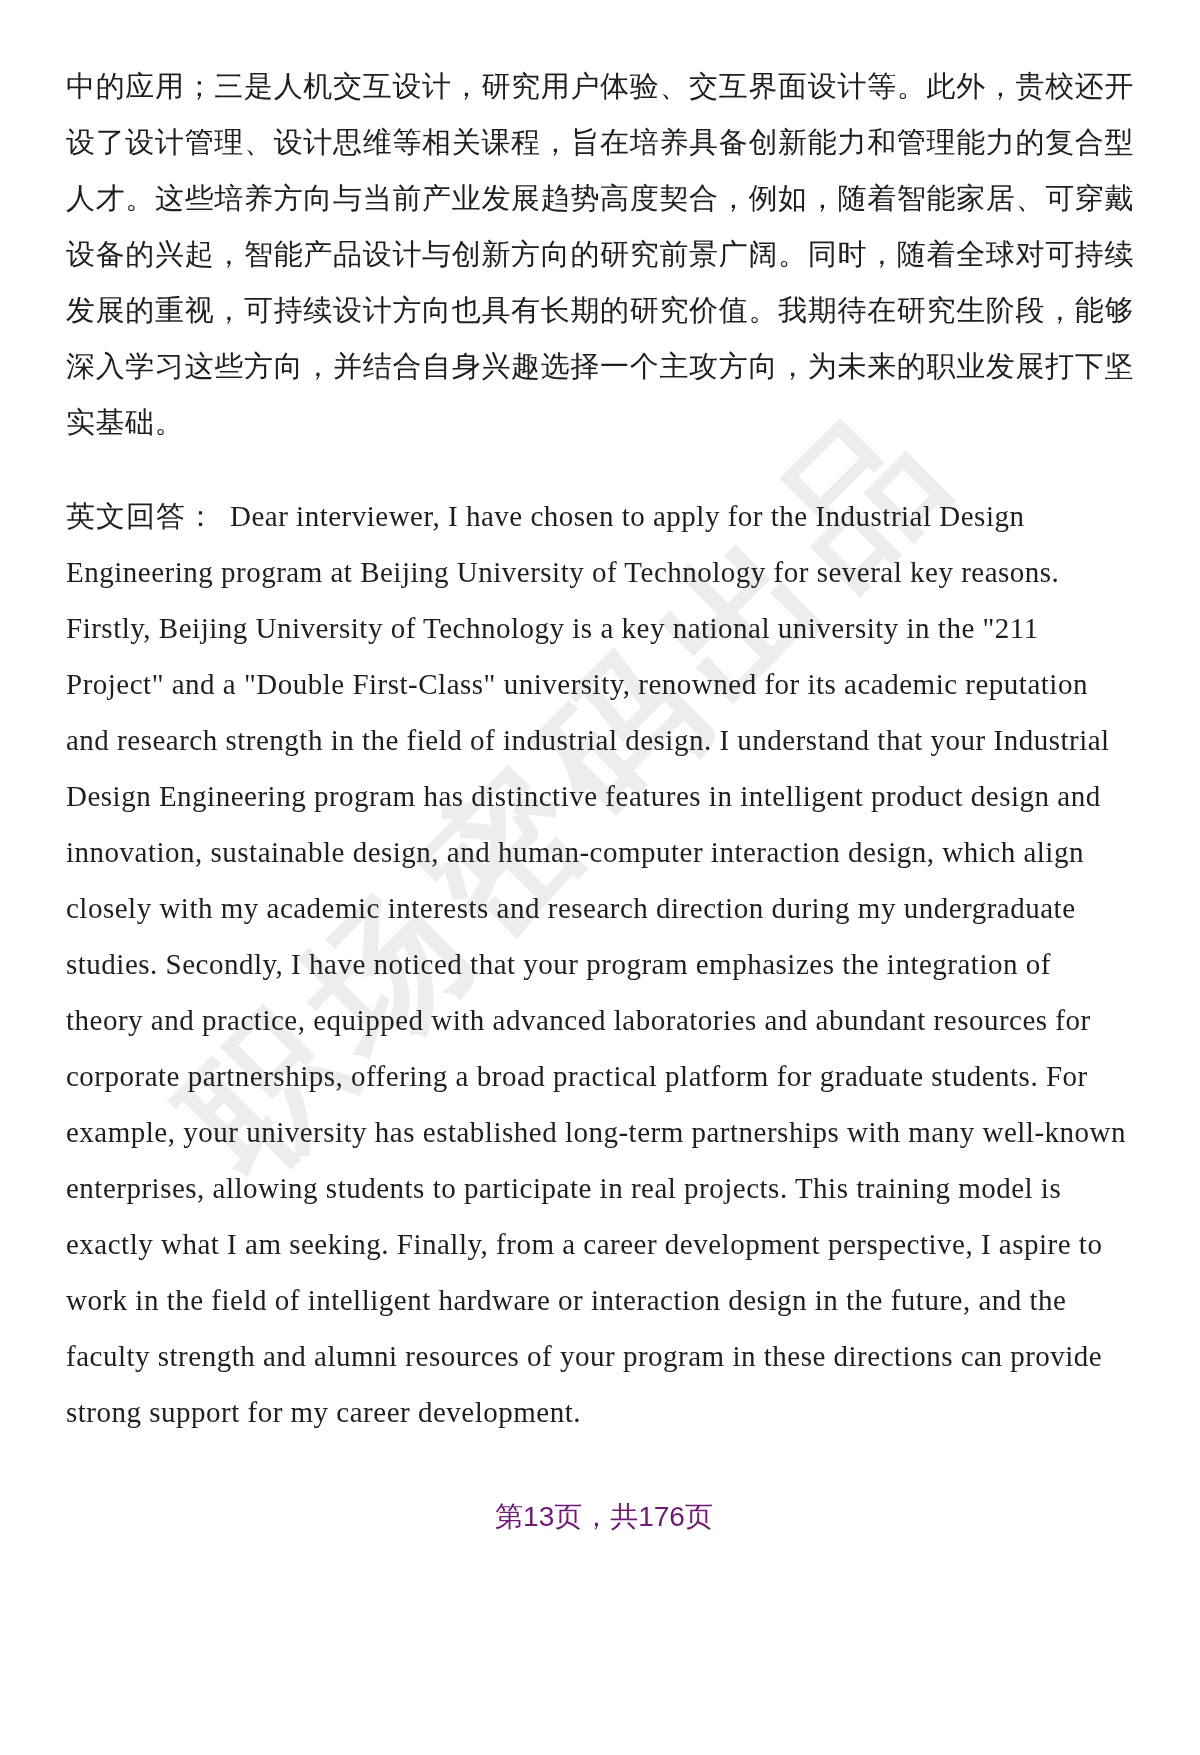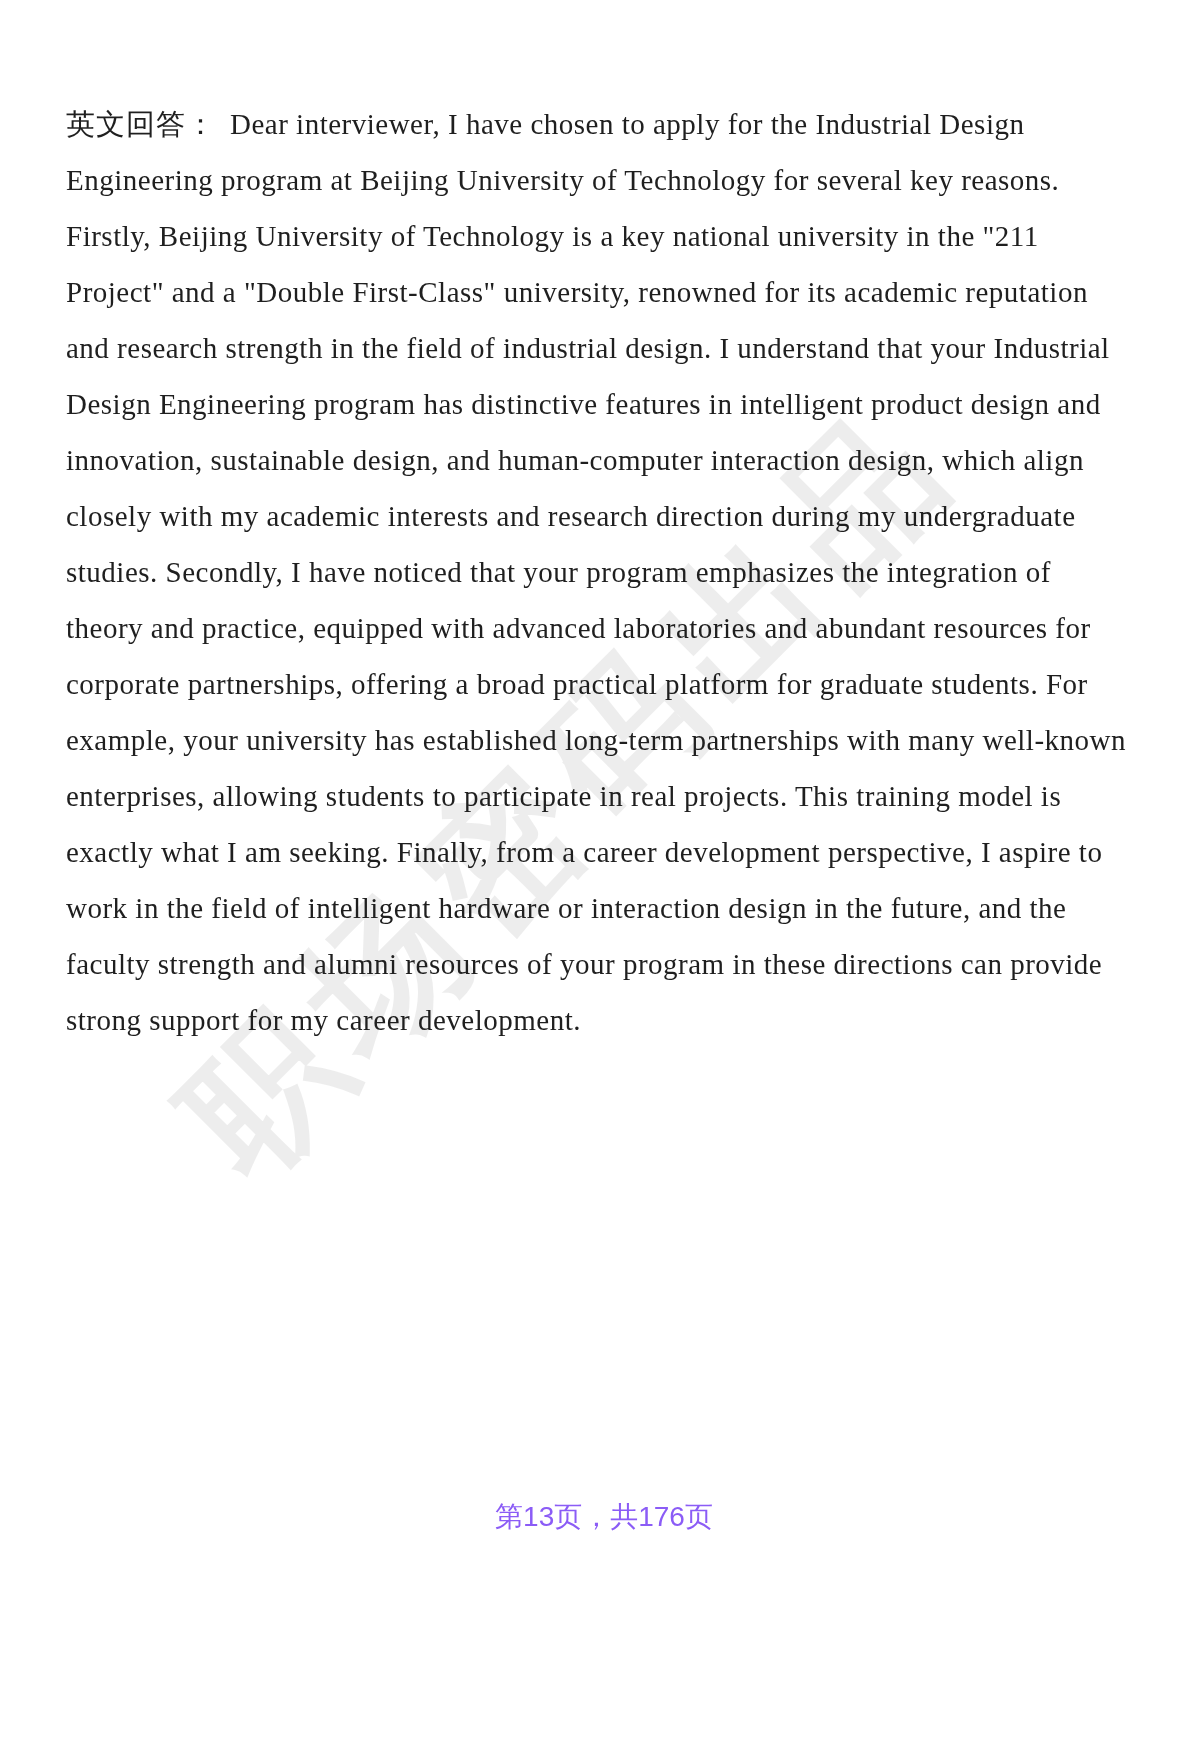--- a/index.html
+++ b/index.html
@@ -43,21 +43,21 @@
     padding-right: 14px;
   }
   .footer {
     position: absolute;
     z-index: 2;
     left: 8px;
     right: 0;
     top: 1498px;
     text-align: center;
     font-size: 28px;
-    color: #8b5cf6;
+    color: #701a75;
   }
   .watermark {
     position: absolute;
     z-index: 1;
     left: 570px;
     top: 790px;
     transform: translate(-50%, -50%) rotate(-45deg);
     font-size: 150px;
     letter-spacing: 18px;
     white-space: nowrap;
@@ -69,20 +69,21 @@
 </style>
 </head>
 <body>
 
 <div class="page">
 
   <div class="watermark">职场密码出品</div>
 
   <div class="content">
 
+    <p class="para para-cn">中的应用；三是人机交互设计，研究用户体验、交互界面设计等。此外，贵校还开设了设计管理、设计思维等相关课程，旨在培养具备创新能力和管理能力的复合型人才。这些培养方向与当前产业发展趋势高度契合，例如，随着智能家居、可穿戴设备的兴起，智能产品设计与创新方向的研究前景广阔。同时，随着全球对可持续发展的重视，可持续设计方向也具有长期的研究价值。我期待在研究生阶段，能够深入学习这些方向，并结合自身兴趣选择一个主攻方向，为未来的职业发展打下坚实基础。</p>
 
     <p class="para para-en">
       <span class="en-label">英文回答：</span><span>Dear interviewer, I have chosen to apply for the Industrial Design Engineering program at Beijing University of Technology for several key reasons. Firstly, Beijing University of Technology is a key national university in the "211 Project" and a "Double First-Class" university, renowned for its academic reputation and research strength in the field of industrial design. I understand that your Industrial Design Engineering program has distinctive features in intelligent product design and innovation, sustainable design, and human-computer interaction design, which align closely with my academic interests and research direction during my undergraduate studies. Secondly, I have noticed that your program emphasizes the integration of theory and practice, equipped with advanced laboratories and abundant resources for corporate partnerships, offering a broad practical platform for graduate students. For example, your university has established long-term partnerships with many well-known enterprises, allowing students to participate in real projects. This training model is exactly what I am seeking. Finally, from a career development perspective, I aspire to work in the field of intelligent hardware or interaction design in the future, and the faculty strength and alumni resources of your program in these directions can provide strong support for my career development.</span>
     </p>
 
   </div>
 
   <div class="footer">第13页，共176页</div>
 
 </div>

